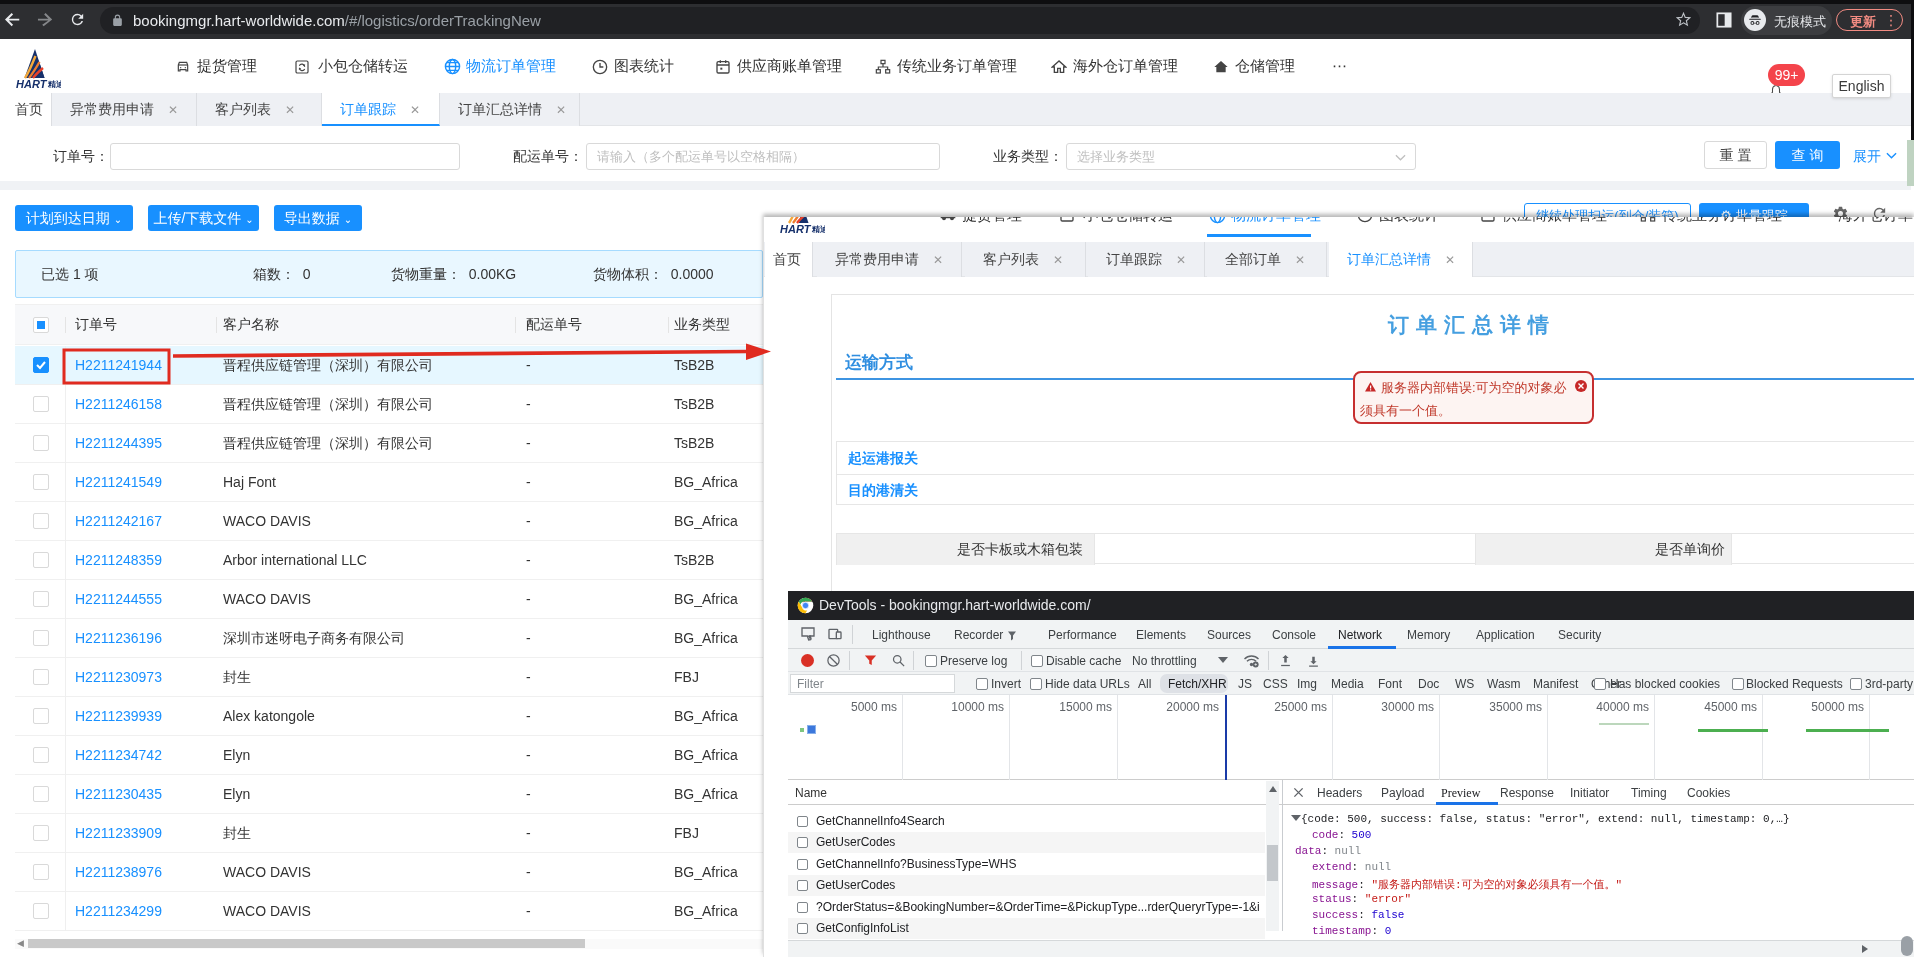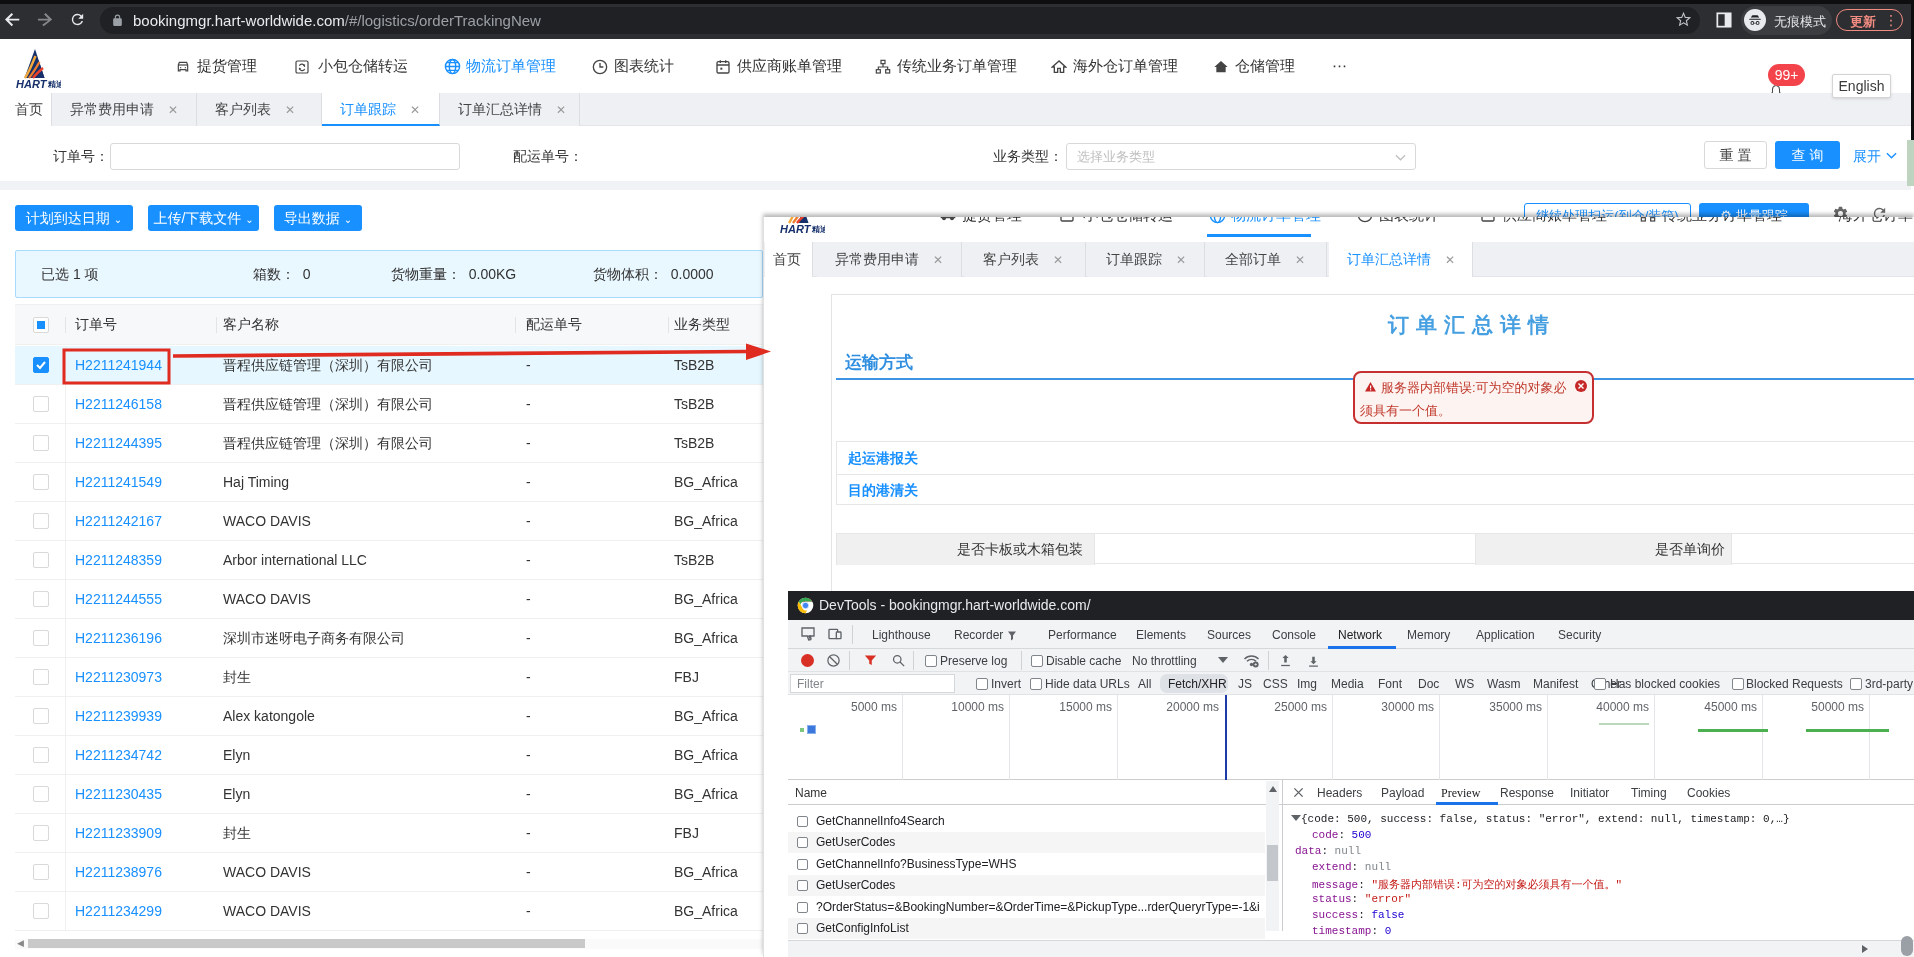--- a/index.html
+++ b/index.html
@@ -174,20 +174,21 @@
     <div class="ptab" style="left:52px;width:145px;"><span style="margin-left:18px;">异常费用申请</span><span class="x">✕</span></div>
     <div class="ptab" style="left:197px;width:125px;"><span style="margin-left:18px;">客户列表</span><span class="x">✕</span></div>
     <div class="ptab white" style="left:322px;width:118px;color:#1890ff;border-bottom:2px solid #1890ff;"><span style="margin-left:18px;">订单跟踪</span><span class="x">✕</span></div>
     <div class="ptab" style="left:440px;width:140px;"><span style="margin-left:18px;">订单汇总详情</span><span class="x">✕</span></div>
   </div>
 
   <div id="searcharea" style="position:absolute;left:0;top:126px;width:1911px;height:55px;background:#fff;">
     <div class="flabel" style="left:53px;">订单号：</div>
     <div class="finput" style="left:110px;width:350px;color:#333;"></div>
     <div class="flabel" style="left:513px;">配运单号：</div>
+    <div class="finput" style="left:586px;width:354px;">请输入（多个配运单号以空格相隔）</div>
     <div class="flabel" style="left:993px;">业务类型：</div>
     <div class="finput" style="left:1066px;width:350px;">选择业务类型<svg style="position:absolute;right:9px;top:8px;" width="11" height="11" viewBox="0 0 12 12">
           <path d="M1 3.5 6 8.5 11 3.5" stroke="#bfbfbf" stroke-width="1.4" fill="none"></path>
         </svg></div>
     <div class="btn" style="left:1704px;top:15px;width:63px;height:28px;border:1px solid #d9d9d9;background:#fff;color:#444;line-height:26px;">重 置</div>
     <div class="btn" style="left:1775px;top:15px;width:65px;height:28px;background:#1890ff;color:#fff;line-height:28px;">查 询</div>
     <div class="abs" style="left:1853px;top:22px;font-size:14px;color:#1890ff;">展开 <svg width="13" height="11" viewBox="0 0 12 12">
           <path d="M1 3.5 6 8.5 11 3.5" stroke="#1890ff" stroke-width="1.5" fill="none"></path>
         </svg></div>
   </div>
@@ -250,21 +251,21 @@
     <div class="trow" style="top:424px;">
         <div class="cb"></div>
         <div class="c1 link">H2211244395</div>
         <div class="c2">晋程供应链管理（深圳）有限公司</div>
         <div class="c3">-</div>
         <div class="c4">TsB2B</div>
       </div>
     <div class="trow" style="top:463px;">
         <div class="cb"></div>
         <div class="c1 link">H2211241549</div>
-        <div class="c2">Haj Timing</div>
+        <div class="c2">Haj Font</div>
         <div class="c3">-</div>
         <div class="c4">BG_Africa</div>
       </div>
     <div class="trow" style="top:502px;">
         <div class="cb"></div>
         <div class="c1 link">H2211242167</div>
         <div class="c2">WACO DAVIS</div>
         <div class="c3">-</div>
         <div class="c4">BG_Africa</div>
       </div>

